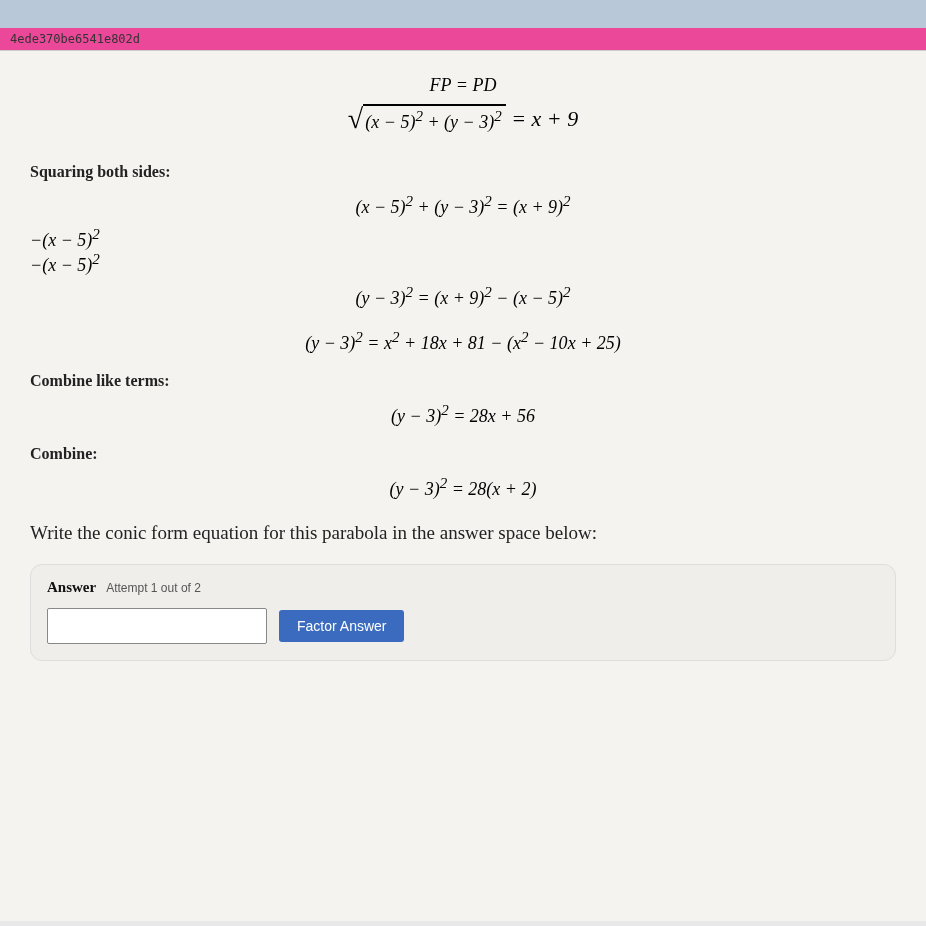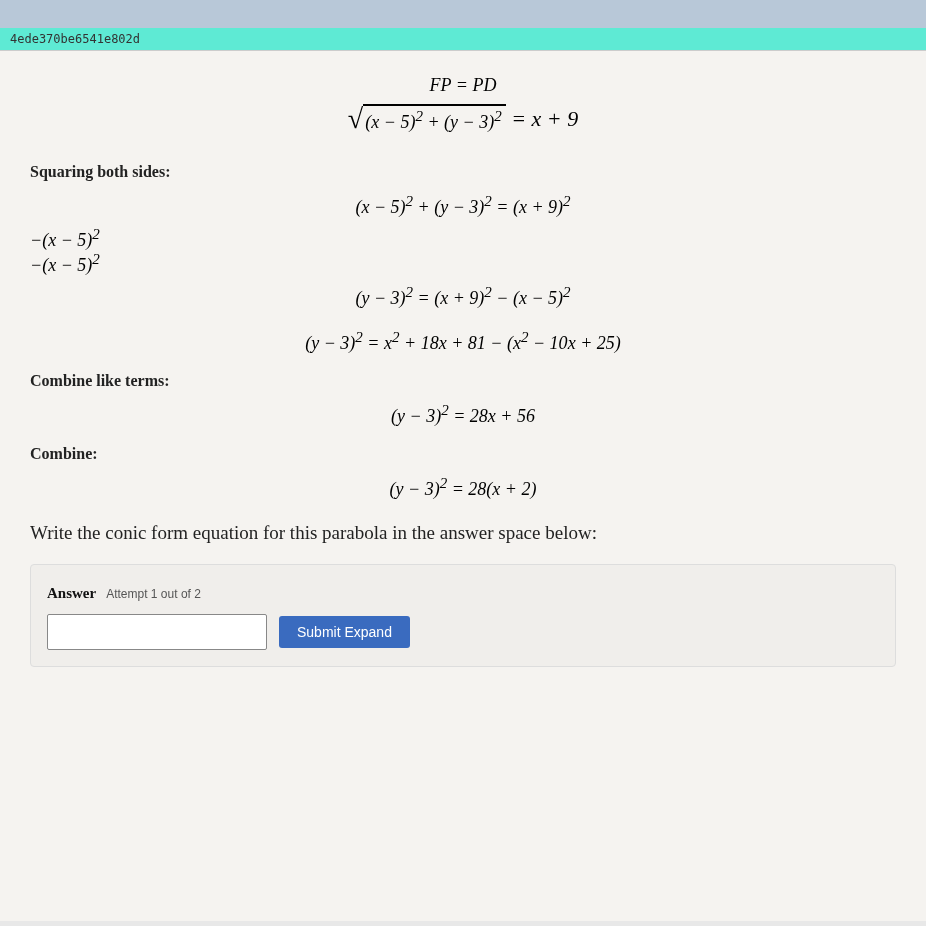--- a/index.html
+++ b/index.html
@@ -8,21 +8,21 @@
       background: #e8e8e8;
       min-height: 926px;
       width: 926px;
     }
     .top-bar {
       background: #b8c8d8;
       height: 28px;
       width: 100%;
     }
     .url-bar {
-      background: #5eead4;
+      background: #ec4899;
       border-bottom: 1px solid #ccc;
       padding: 4px 10px;
       font-size: 12px;
       font-family: monospace;
       color: #333;
     }
     .content-area {
       background: #f5f3f0;
       padding: 20px 30px 40px 30px;
       min-height: 870px;
@@ -49,22 +49,22 @@
     }
     .math-block {
       display: flex;
       flex-direction: column;
       align-items: center;
       margin: 8px 0 12px 0;
     }
     .answer-section {
       background: #f0eeeb;
       border: 1px solid #ddd;
-      border-radius: 4px;
-      padding: 20px 16px 16px 16px;
+      border-radius: 12px;
+      padding: 14px 16px 16px 16px;
       margin-top: 20px;
     }
     .answer-label-row {
       display: flex;
       align-items: center;
       gap: 10px;
       margin-bottom: 12px;
     }
     .answer-label {
       font-weight: bold;
@@ -186,17 +186,17 @@
 
   <p class="write-instruction">Write the conic form equation for this parabola in the answer space below:</p>
 
   <div class="answer-section">
     <div class="answer-label-row">
       <span class="answer-label">Answer</span>
       <span class="attempt-text">Attempt 1 out of 2</span>
     </div>
     <div class="answer-input-row">
       <input type="text" class="answer-input" placeholder="" style="">
-      <button class="submit-btn">Submit Expand</button>
+      <button class="submit-btn">Factor Answer</button>
     </div>
   </div>
 
 </div>
 
 </body></html>

